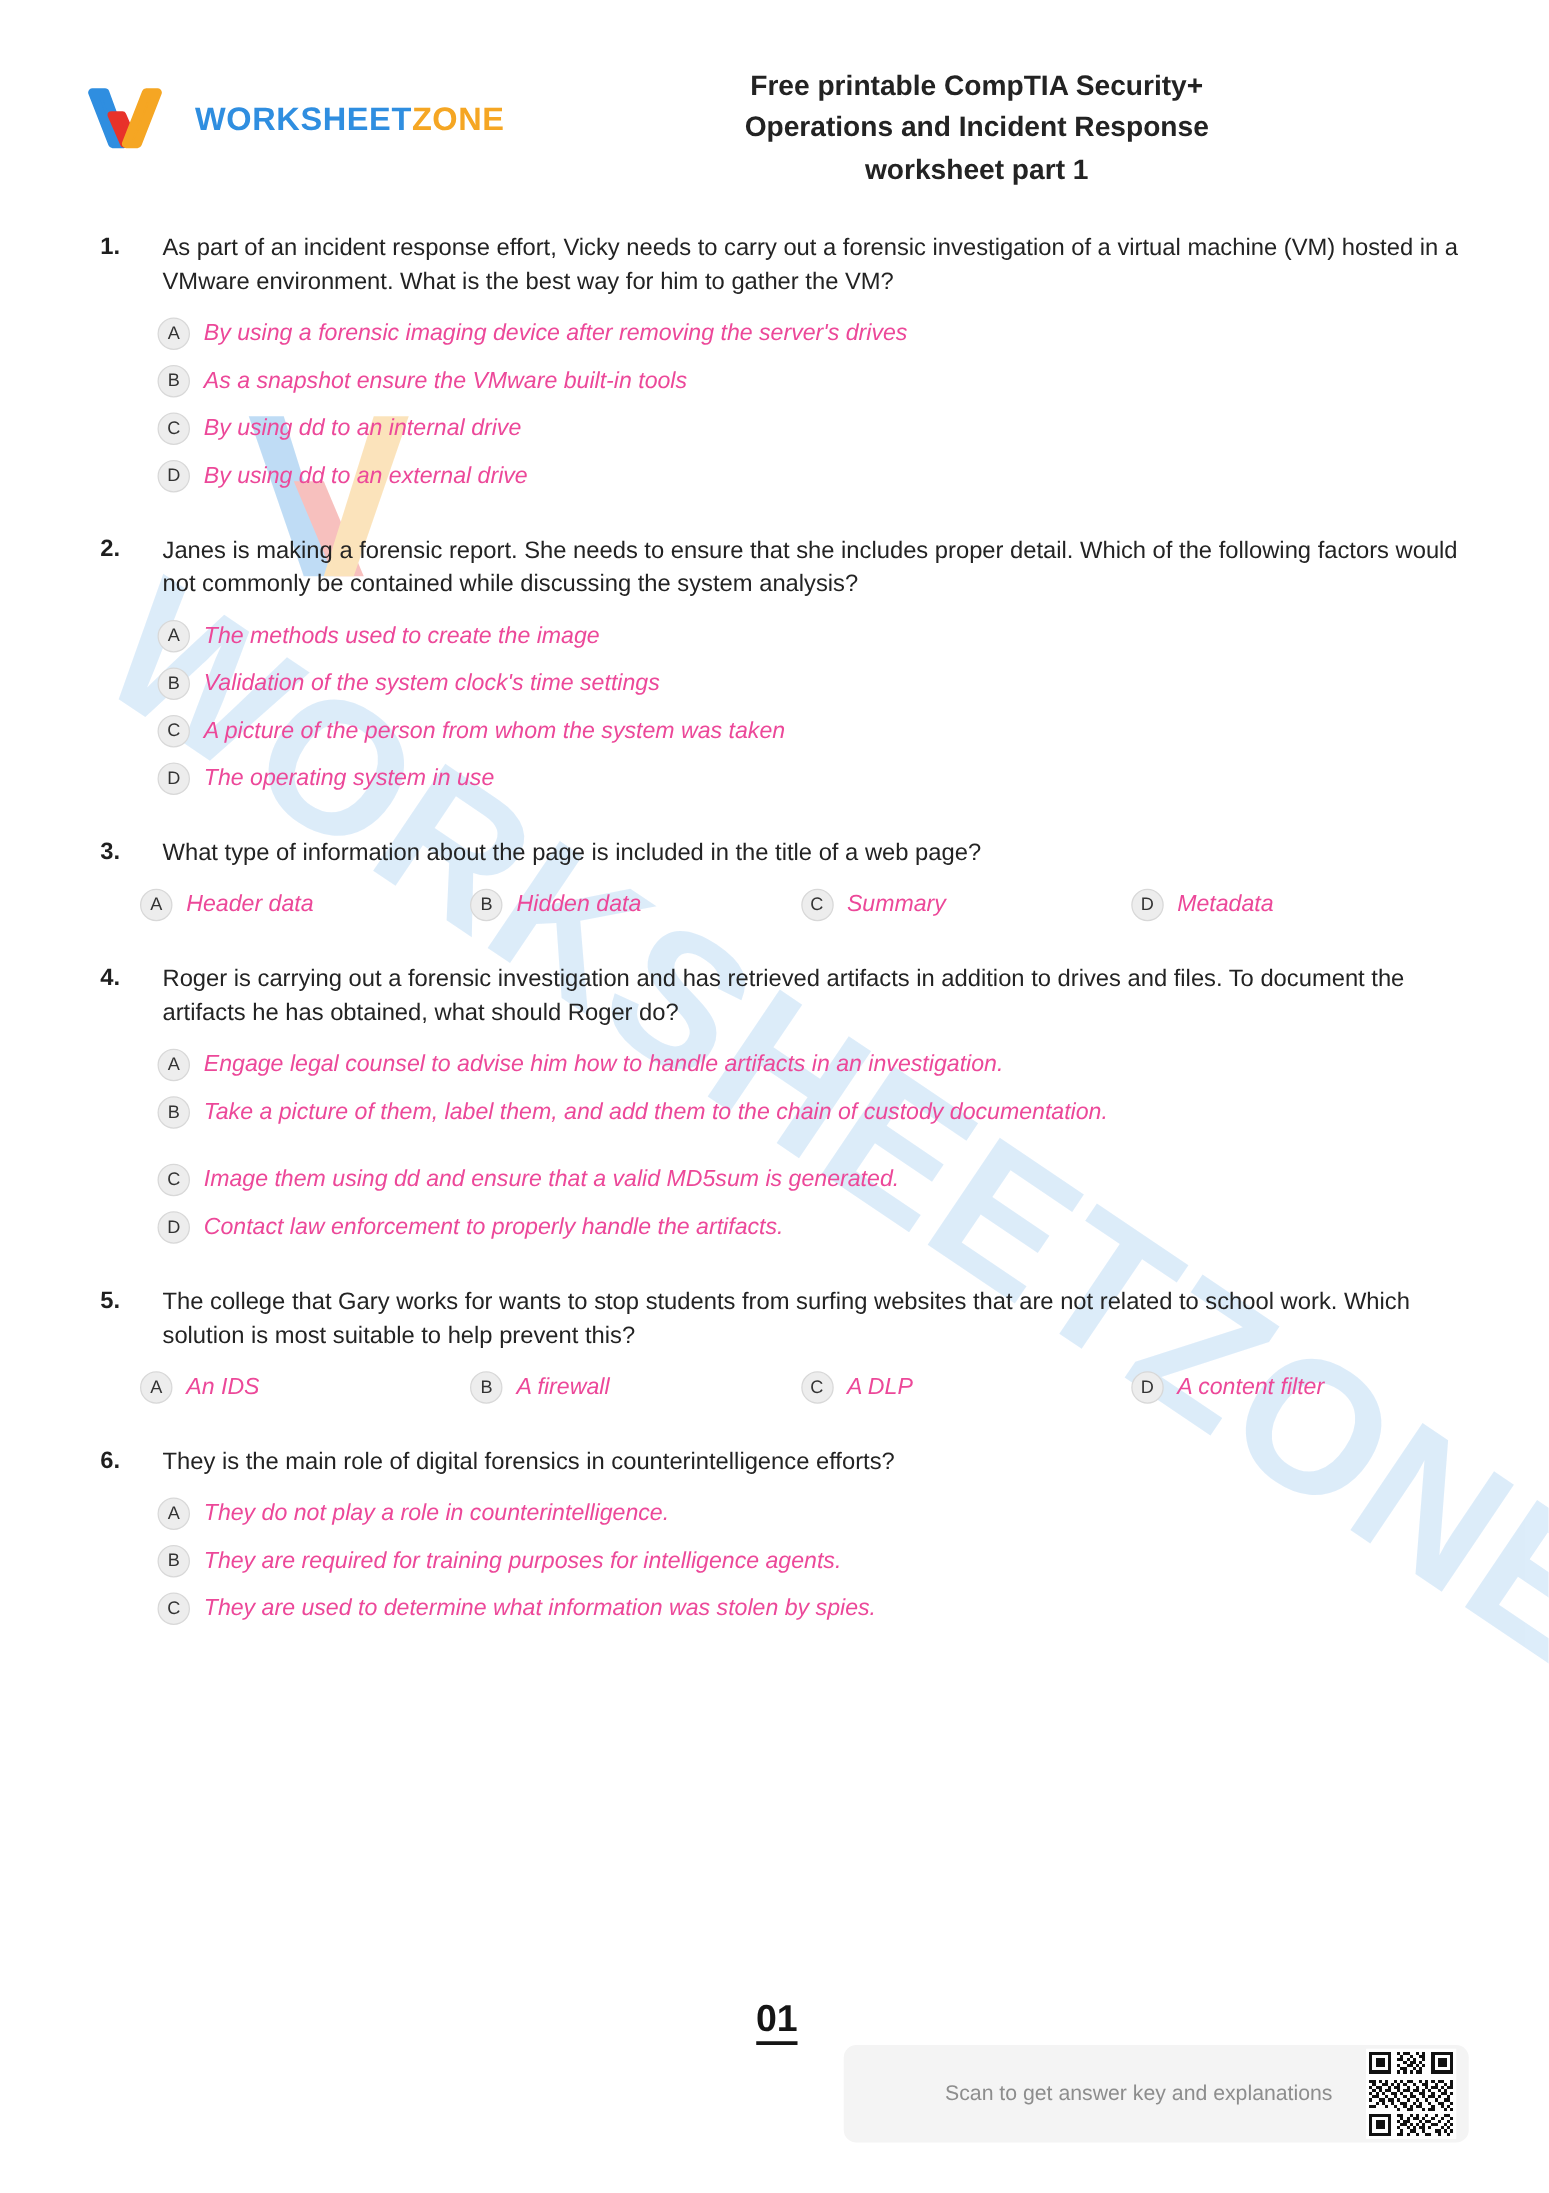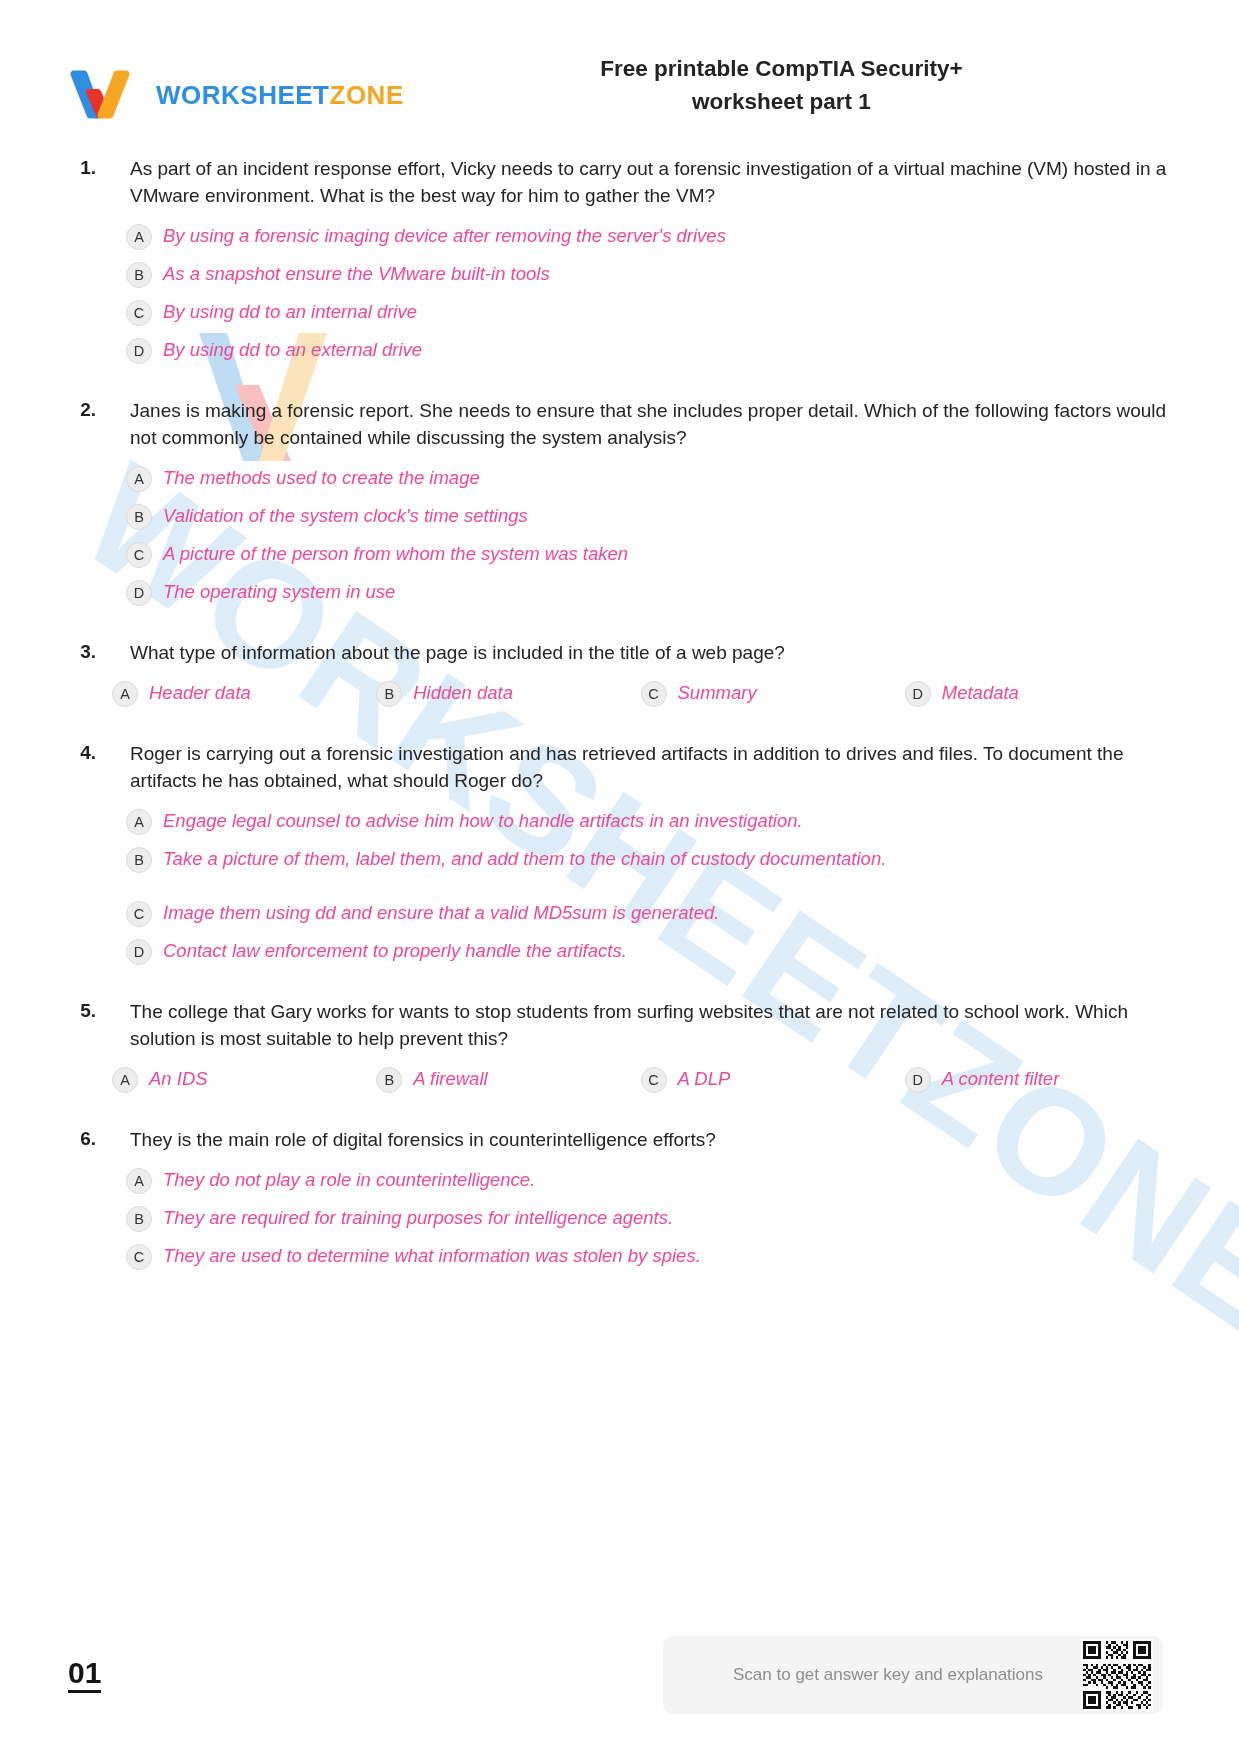--- a/index.html
+++ b/index.html
@@ -154,27 +154,28 @@
     line-height: 1.45;
     color: #ec4899;
     font-style: italic;
   }
   .indent-1 { padding-left: 14px; }
 
   
   .footer {
     position: absolute;
     left: 0;
-    right: 16px;
+    right: 4px;
     bottom: 40px;
     z-index: 2;
     display: flex;
     align-items: center;
     padding: 0 60px 0 68px;
     box-sizing: border-box;
+    flex-direction: column;
   }
   .page-num {
     font-size: 30px;
     font-weight: 700;
     color: #151515;
     border-bottom: 3px solid #151515;
     padding-bottom: 2px;
     line-height: 1;
     flex: 0 0 auto;
   }
@@ -186,21 +187,21 @@
     border-radius: 10px;
     display: flex;
     align-items: center;
     justify-content: flex-end;
     padding-right: 10px;
     box-sizing: border-box;
   }
   .scan-label {
     font-size: 17px;
     color: #8d8d8d;
-    margin-right: 38px;
+    margin-right: 27px;
     white-space: nowrap;
   }
   .qr { width: 72px; height: 72px; display: block; background: #ffffff; }
 </style>
 </head>
 <body>
 
 <div id="page">
 
   <div class="wm-layer">
@@ -218,20 +219,21 @@
         <path d="M6 6 L22 47 L31 47 L16 6 Z" fill="#2f8ee0" stroke="#2f8ee0" stroke-width="7" stroke-linejoin="round"></path>
         <path d="M21 24 L31 47 L40 47 L30 24 Z" fill="#e8322a" stroke="#e8322a" stroke-width="6" stroke-linejoin="round"></path>
         <path d="M58 6 L42 47 L33 47 L49 6 Z" fill="#f5a623" stroke="#f5a623" stroke-width="7" stroke-linejoin="round"></path>
       </svg>
       <div class="brand-word">
         <span class="w1">WORKSHEET</span><span class="w2">ZONE</span>
       </div>
     </div>
     <div class="doc-title">
       <span class="tline">Free printable CompTIA Security+</span>
+      <span class="tline">Operations and Incident Response</span>
       <span class="tline">worksheet part 1</span>
     </div>
   </div>
 
   <div class="sheet" id="sheet">
       <div class="q">
         <div class="q-num">1.</div>
         <div class="q-body">
           <div class="q-text">As part of an incident response effort, Vicky needs to carry out a forensic investigation of a virtual machine (VM) hosted in a VMware environment. What is the best way for him to gather the VM?</div>
           <div class="opts stacked">

